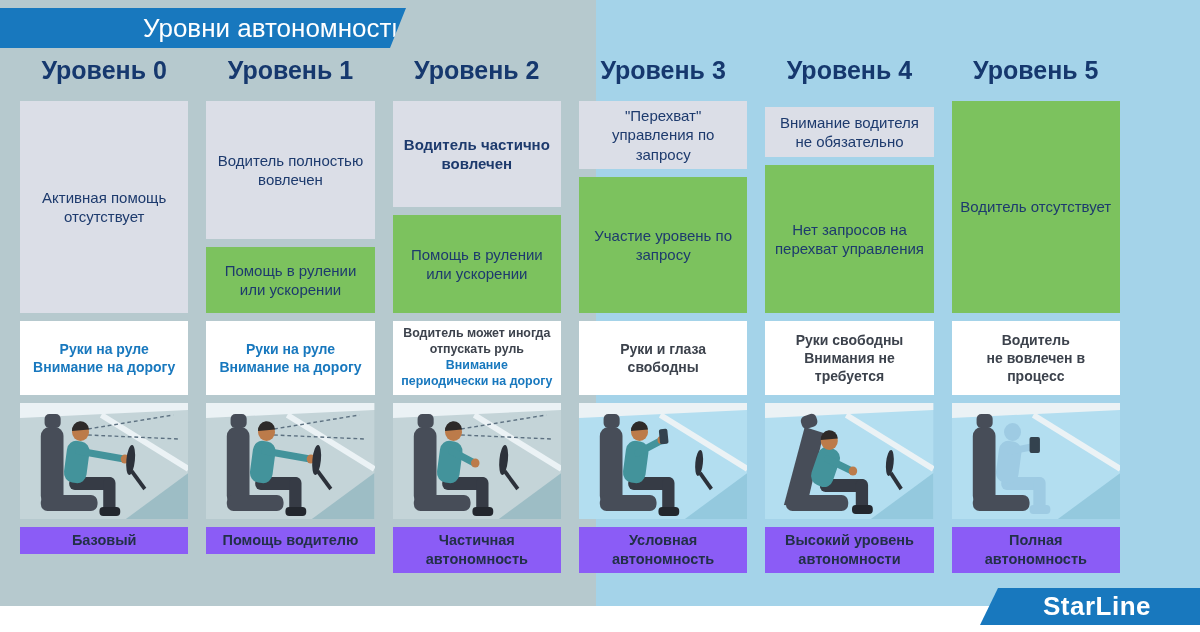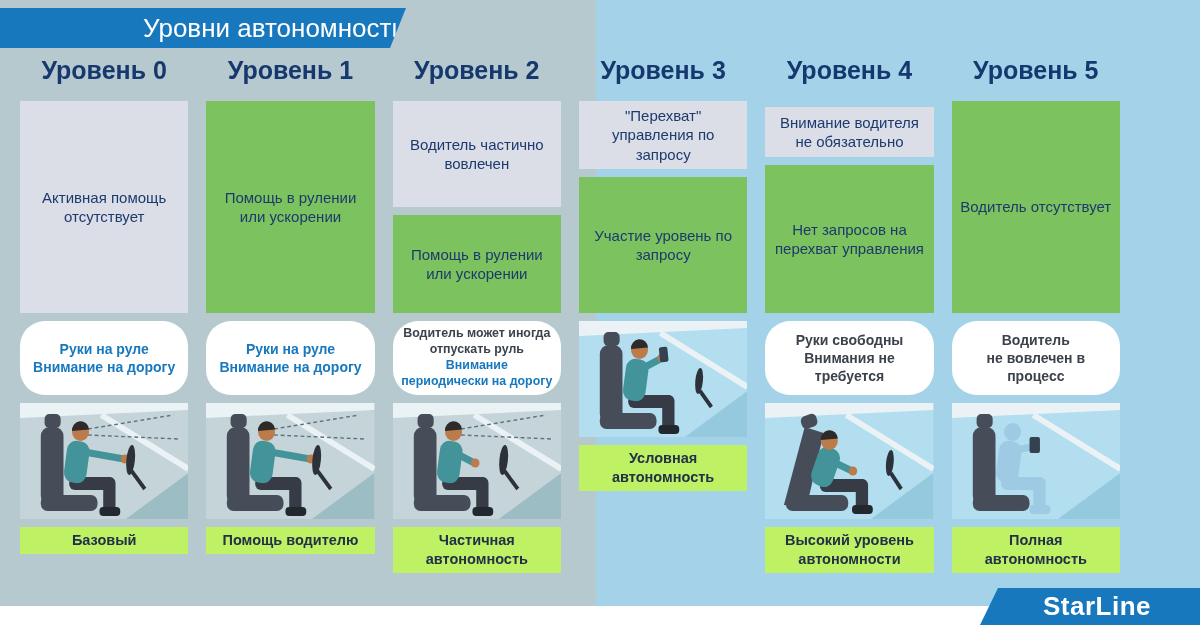--- a/index.html
+++ b/index.html
@@ -25,34 +25,34 @@
 
   .lvl-title { text-align:center; color:#16386e; font-size:25px; font-weight:bold; margin-bottom:16px; white-space:nowrap; }
 
   .top-stack { height:212px; display:flex; flex-direction:column; gap:8px; margin-bottom:8px; }
 
   .box { display:flex; align-items:center; justify-content:center; text-align:center; padding:6px 8px; }
   .gray  { background:#dbdee7; color:#1d3a6d; font-size:15px; line-height:1.28; }
   .green { background:#7cc25e; color:#1d3a6d; font-size:15px; line-height:1.28; flex:1;text-align:center; }
   .c0 .gray { flex:1; }
   .c1 .gray { height:138px; }
-  .c2 .gray { height:106px; }
+  .c2 .gray { height:106px;font-weight:bold; }
   .c3 .gray { height:68px; }
   .c4 .gray { height:50px;margin-top:6px; }
 
   .white { background:#ffffff; height:74px; flex-direction:column; margin-bottom:8px;
-           font-weight:bold; font-size:14px; line-height:1.3;border-radius:25px; }
+           font-weight:bold; font-size:14px; line-height:1.3; }
   .white .blue { color:#1878be; }
   .white .dark { color:#3c424c; }
   .c2 .white { font-size:12.4px; line-height:1.28; }
 
   .illus { height:116px; margin-bottom:8px; }
   .scene { display:block; width:100%; height:116px; }
 
-  .foot { background:#bef264; color:#223048; font-weight:bold; font-size:14.5px;
+  .foot { background:#8b5cf6; color:#223048; font-weight:bold; font-size:14.5px;
           min-height:27px; padding:4px 6px; line-height:1.32; }
 
   
   .col.l .bg { fill:#c4d4d8; }    .col.r .bg { fill:#b3def0; }
   .col.l .dashb { fill:#9dbdc5; } .col.r .dashb { fill:#94c9de; }
   .roof { fill:#ebf2f5; }
   .pillar { stroke:#ebf2f5; stroke-width:6; }
   .gaze { stroke:#5c7080; stroke-width:1.4; stroke-dasharray:4 3; fill:none; }
   .seat { fill:#474d58; }
   .skin { fill:#bc7b4a; }
@@ -116,20 +116,21 @@
             <path class="wcol" d="M118,68 L132,86"></path>
           </g>
         </svg>
       </div>
       <div class="box foot">Базовый</div>
     </section>
 
     <section class="col c1 l">
       <h2 class="lvl-title">Уровень 1</h2>
       <div class="top-stack">
+        <div class="box gray">Водитель полностью вовлечен</div>
         <div class="box green">Помощь в рулении или ускорении</div>
       </div>
       <div class="box white">
         <div class="blue">Руки на руле</div>
         <div class="blue">Внимание на дорогу</div>
       </div>
       <div class="illus">
         <svg class="scene" viewBox="0 0 178 116" preserveAspectRatio="none">
           <rect class="bg" width="178" height="116"></rect>
           <polygon class="roof" points="0,0 178,0 178,7 0,15"></polygon>
@@ -202,20 +203,23 @@
       </div>
       <div class="box foot">Частичная автономность</div>
     </section>
 
     <section class="col c3 r">
       <h2 class="lvl-title">Уровень 3</h2>
       <div class="top-stack">
         <div class="box gray">"Перехват" управления по запросу</div>
         <div class="box green">Участие уровень по запросу</div>
       </div>
+      <div class="box white">
+        <div class="dark">Руки и глаза свободны</div>
+      </div>
       <div class="illus">
         <svg class="scene" viewBox="0 0 178 116" preserveAspectRatio="none">
           <rect class="bg" width="178" height="116"></rect>
           <polygon class="roof" points="0,0 178,0 178,7 0,15"></polygon>
           <line class="pillar" x1="86" y1="12" x2="178" y2="66"></line>
           <polygon class="dashb" points="112,116 178,70 178,116"></polygon>
           <g>
             <rect class="seat" x="22" y="24" width="24" height="78" rx="9"></rect>
             <rect class="seat" x="26" y="11" width="17" height="14" rx="5"></rect>
             <rect class="seat" x="22" y="92" width="60" height="16" rx="7"></rect>

